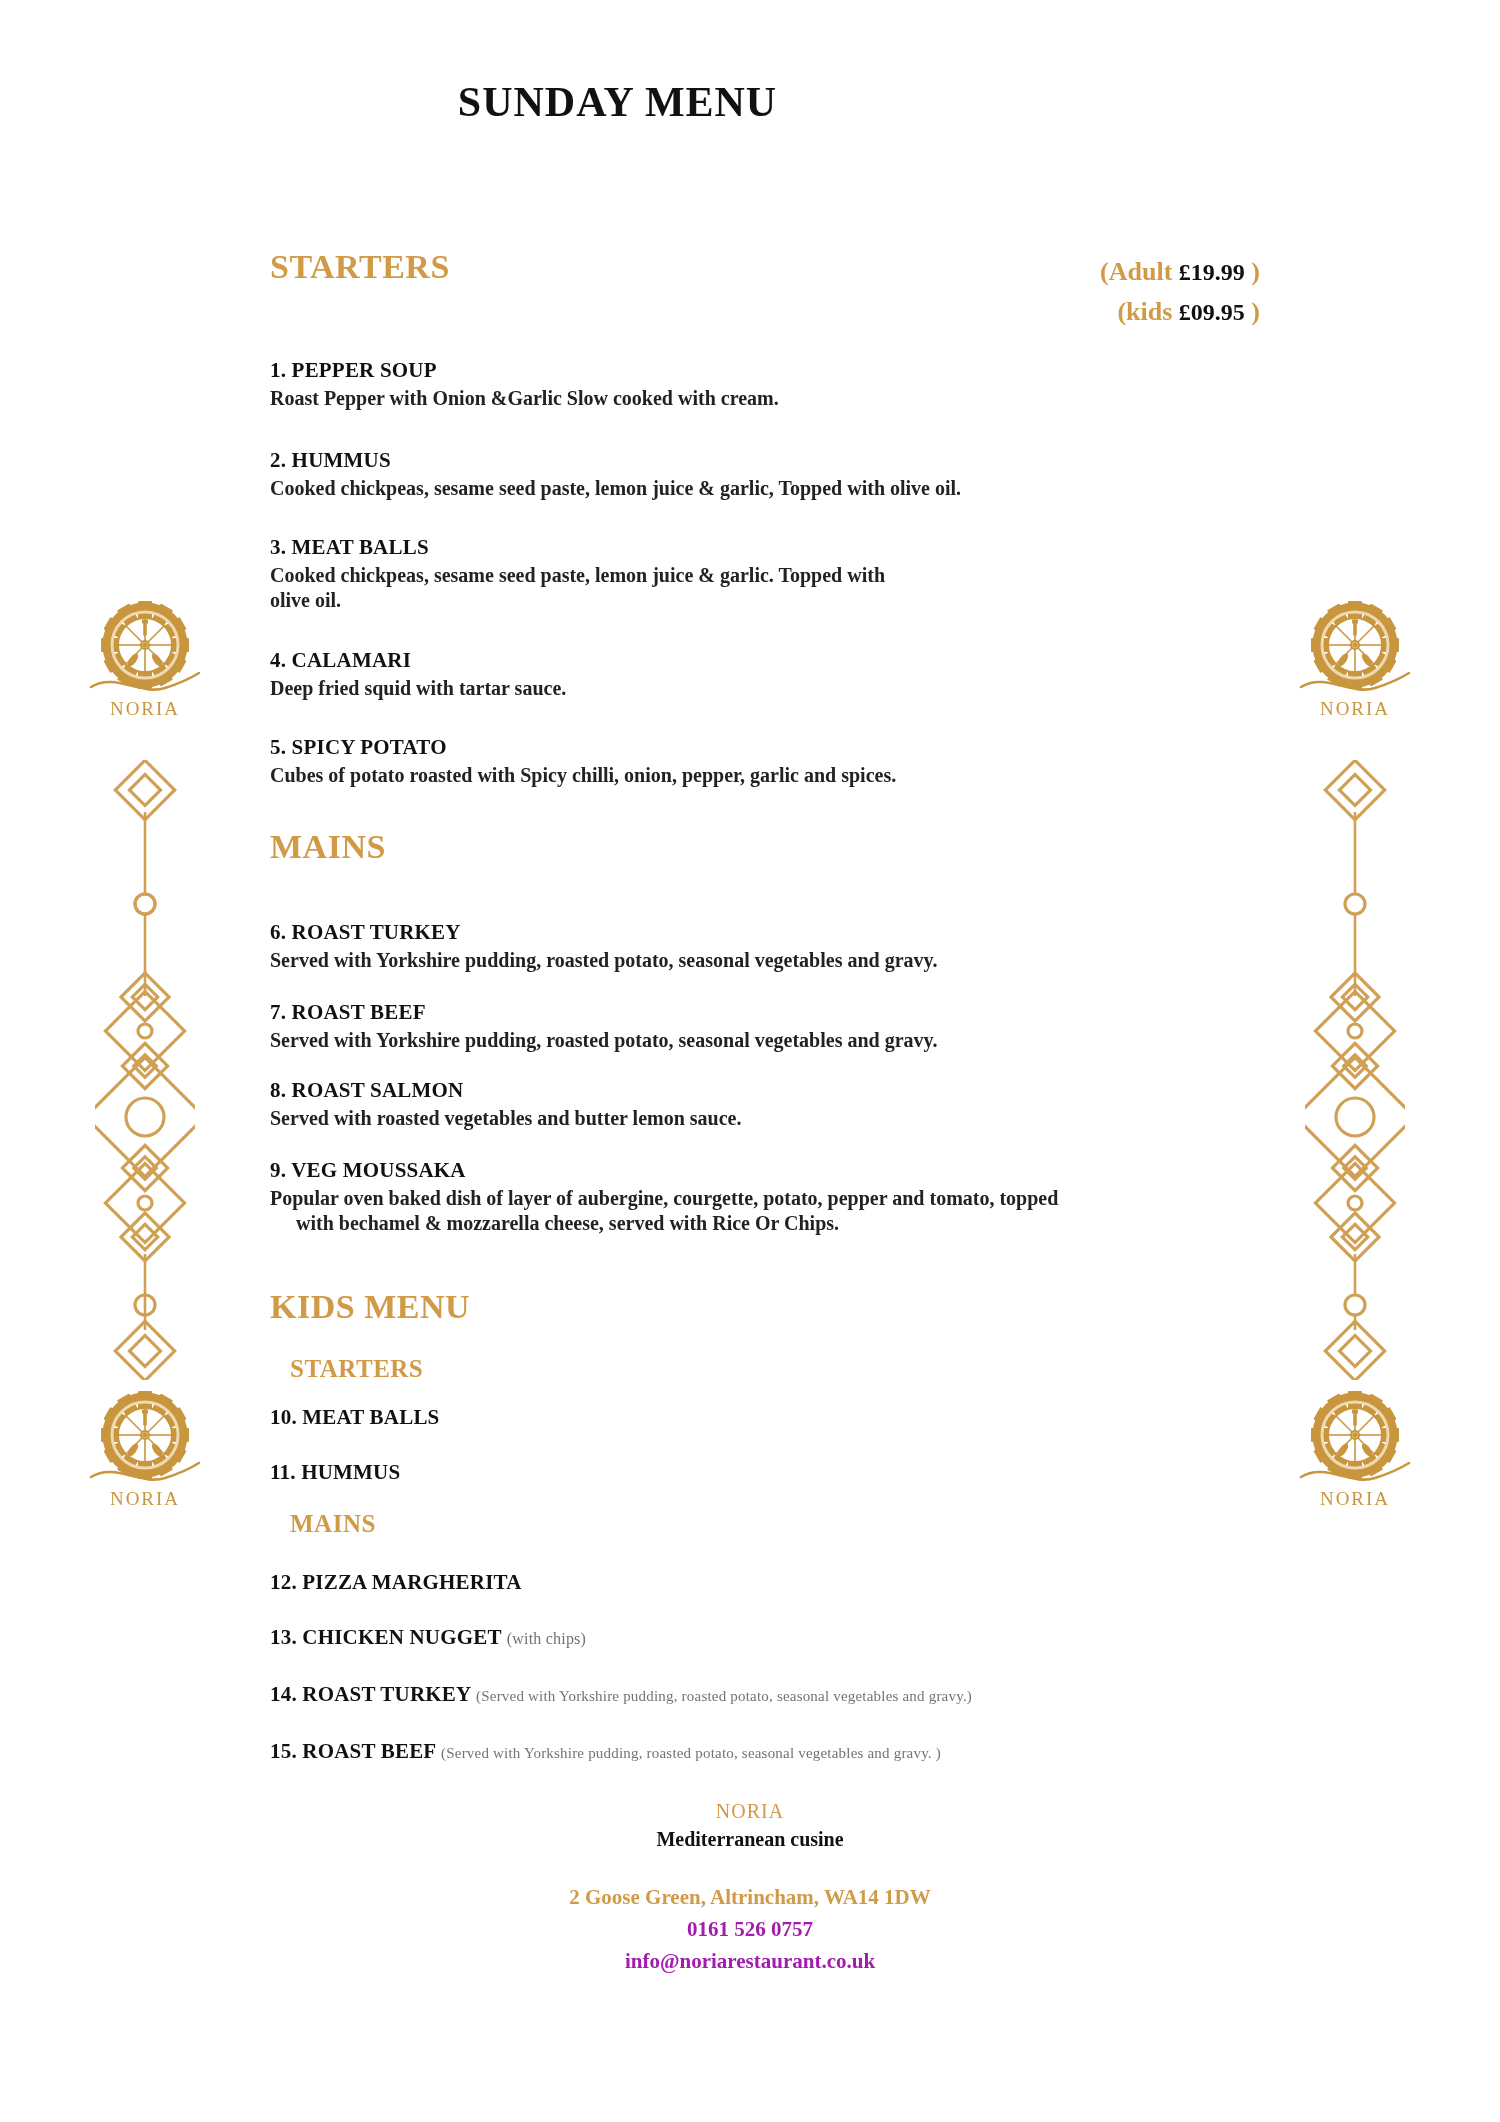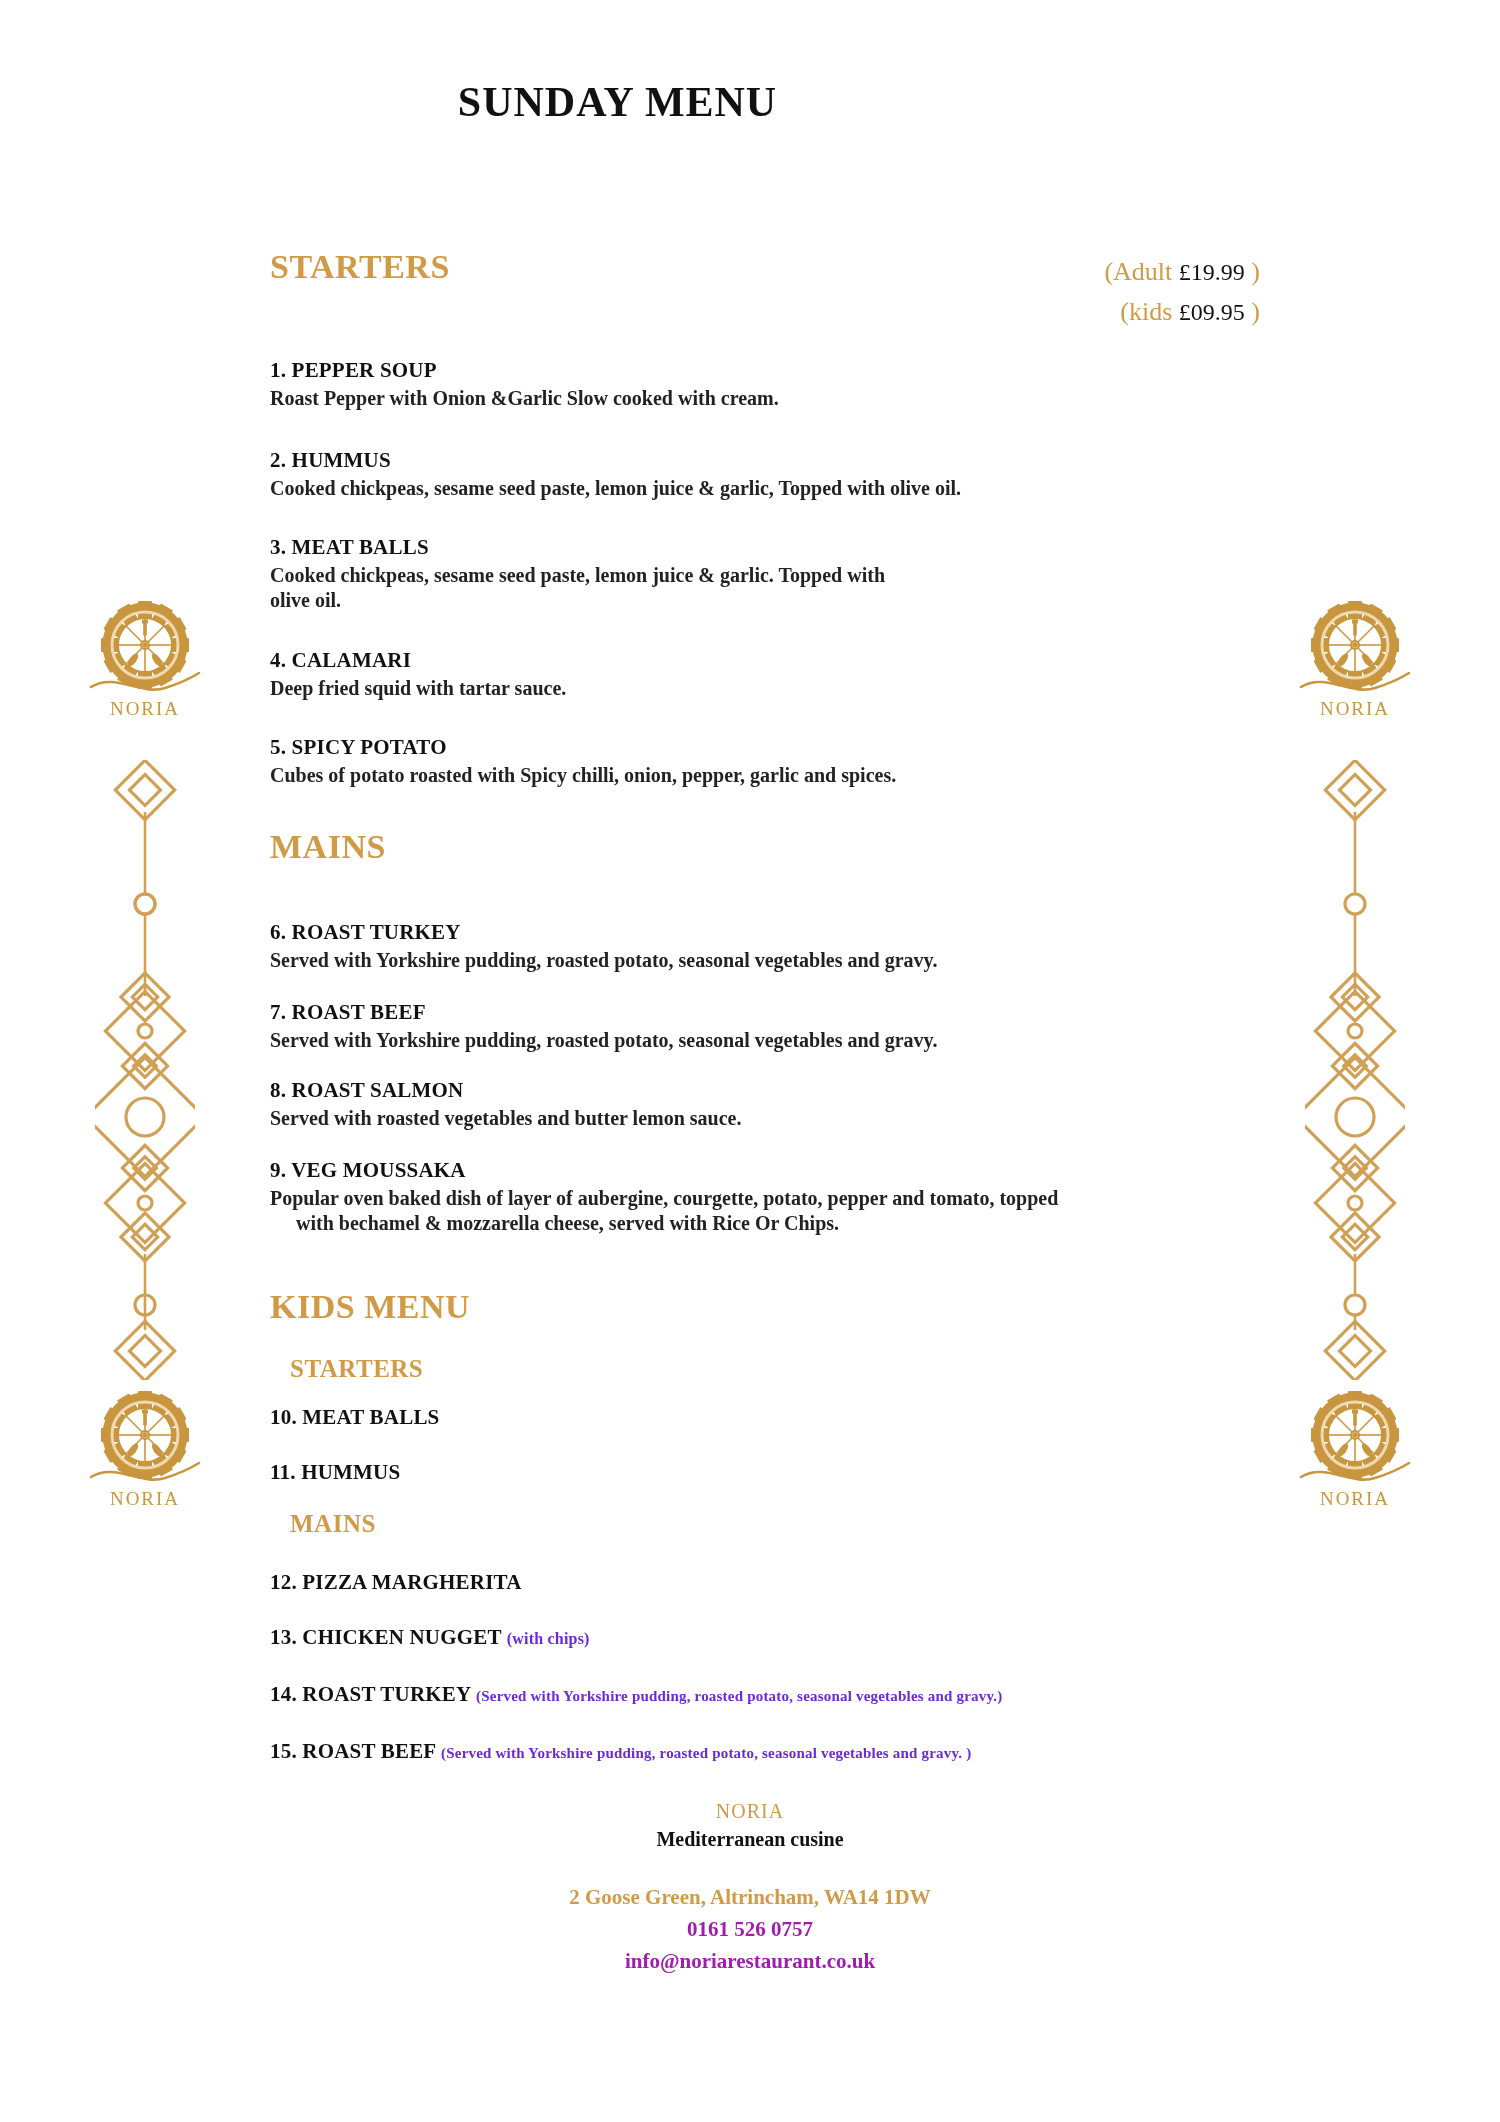--- a/index.html
+++ b/index.html
@@ -92,21 +92,21 @@
   .price-block {
     position: absolute;
     right: 0;
     top: 252px;
     text-align: right;
     line-height: 1.55;
     white-space: nowrap;
   }
   .price-line {
     font-size: 26px;
-    font-weight: normal;
+    font-weight: bold;
     color: #d09a46;
     font-family: "Liberation Serif", "DejaVu Serif", serif;
   }
   .price-line .amount {
     color: #111111;
     font-size: 24px;
   }
 
   .starters-head { position: absolute; top: 248px; left: 0; }
   .mains-head    { position: absolute; top: 828px; left: 0; }
@@ -131,22 +131,22 @@
     color: #222222;
     font-weight: bold;
     line-height: 1.25;
     margin-top: 3px;
     font-family: "Liberation Serif", "DejaVu Serif", serif;
   }
   .item-desc .indent2 { display: block; padding-left: 26px; }
 
   .inline-note {
     font-size: 16px;
-    font-weight: bold;
-    color: #6d28d9;
+    font-weight: normal;
+    color: #737373;
   }
   .inline-note.small { font-size: 15px; }
 
   .kids-item { position: absolute; left: 0; }
   .kids-item .item-title { font-size: 21px; }
 
   
   .footer {
     position: absolute;
     left: 0;

